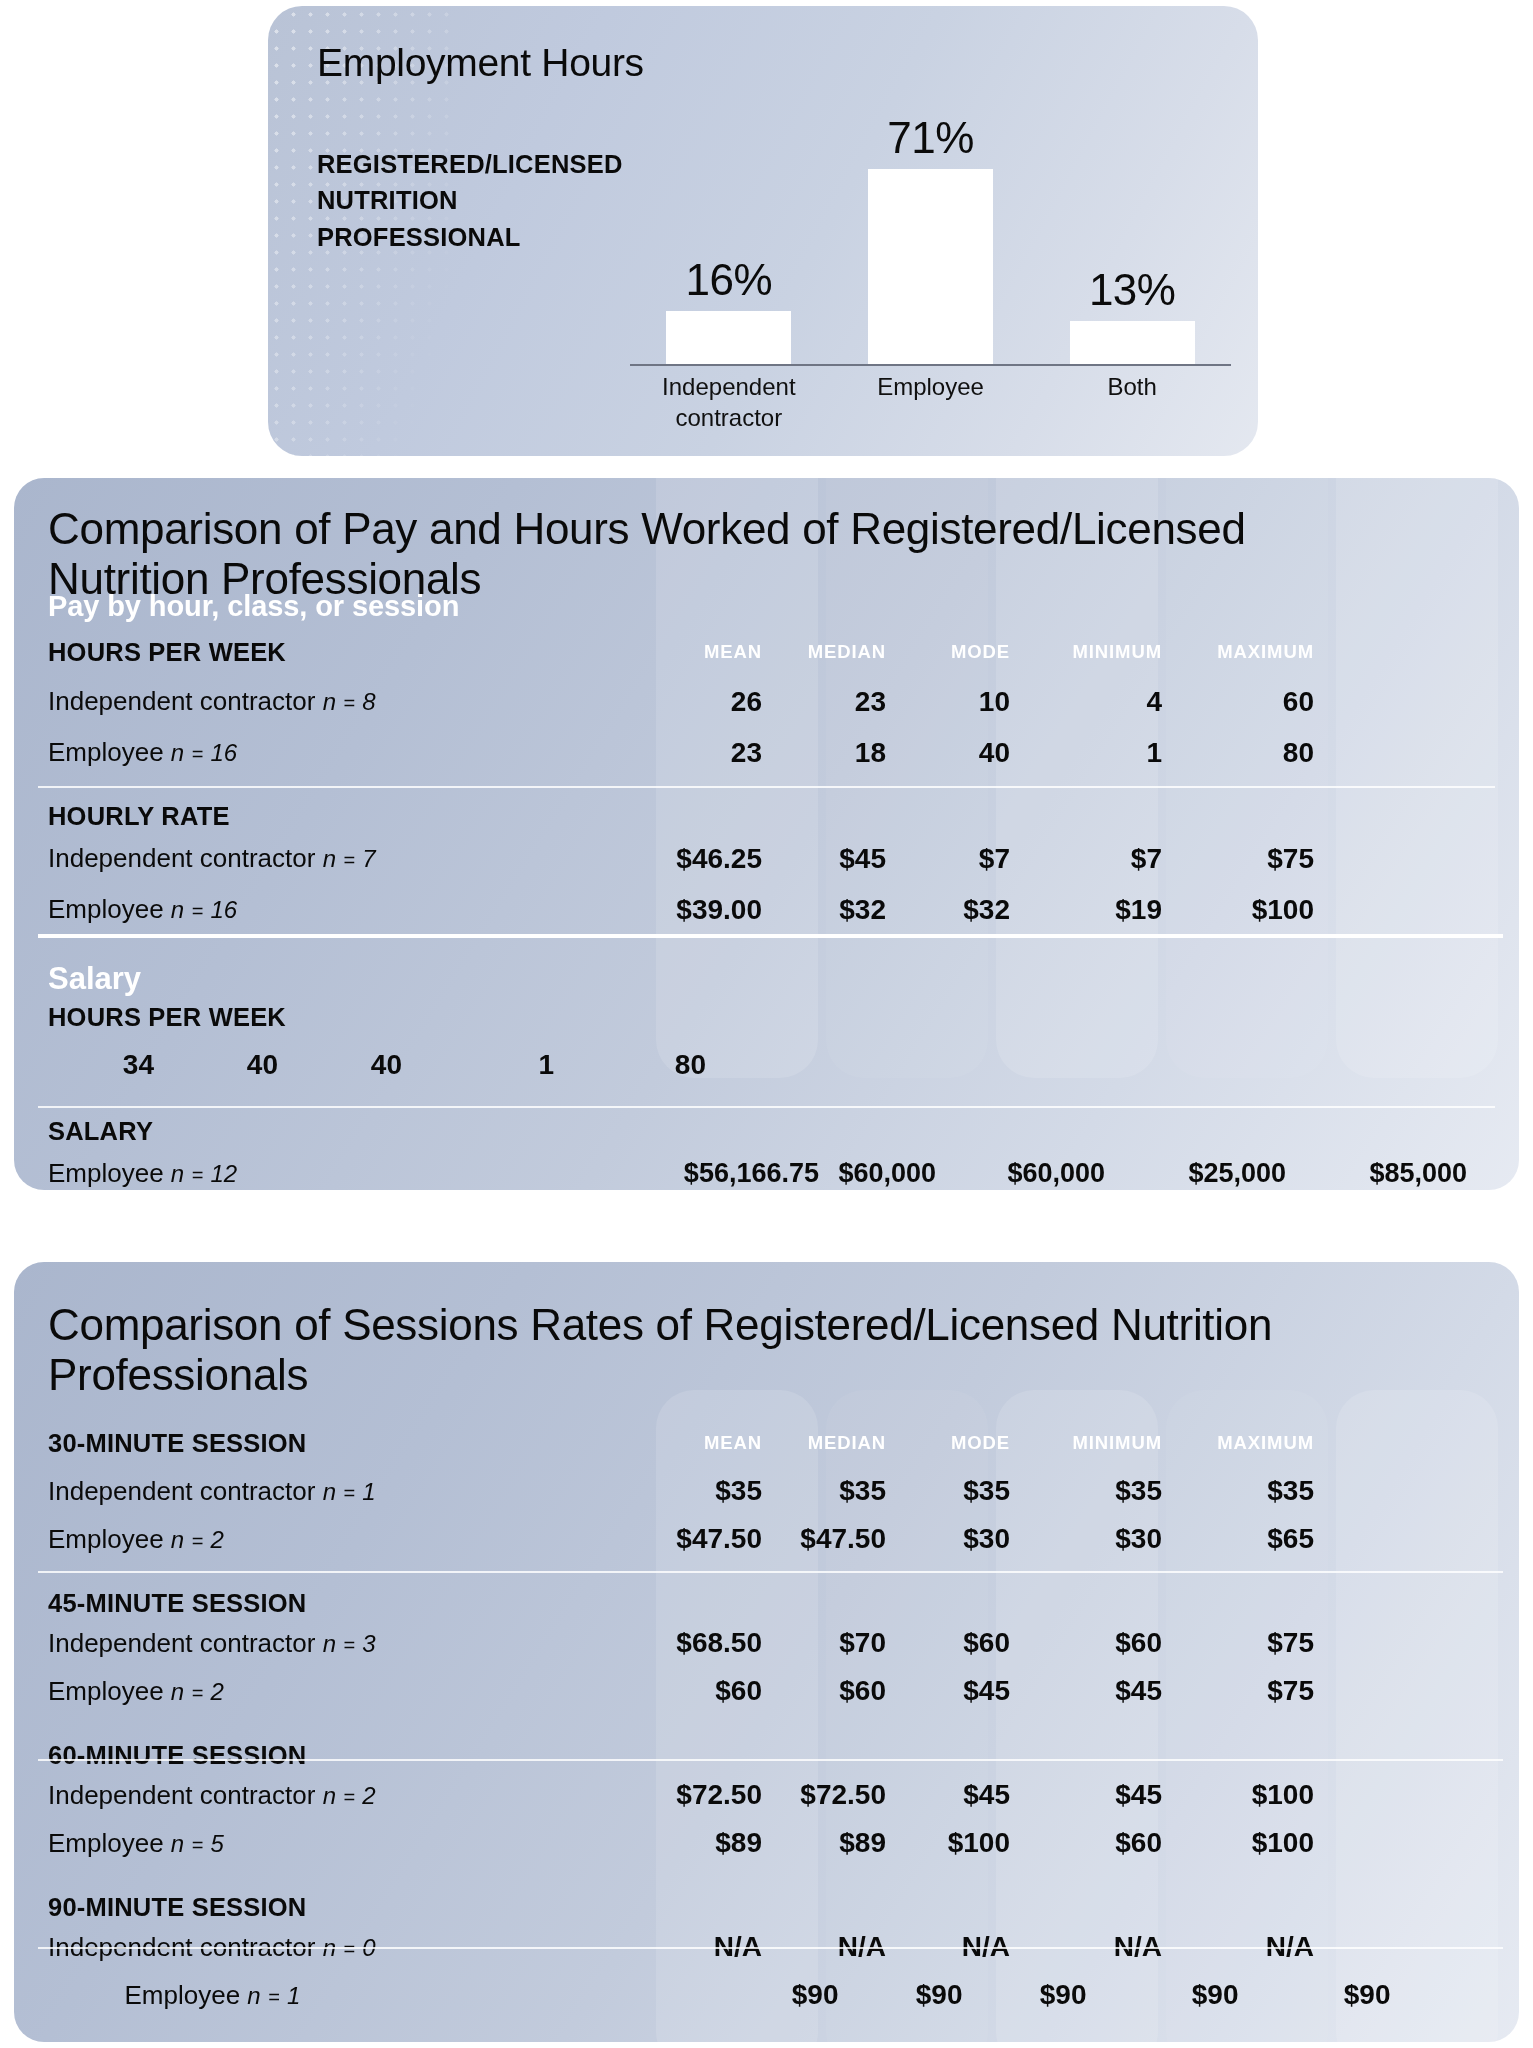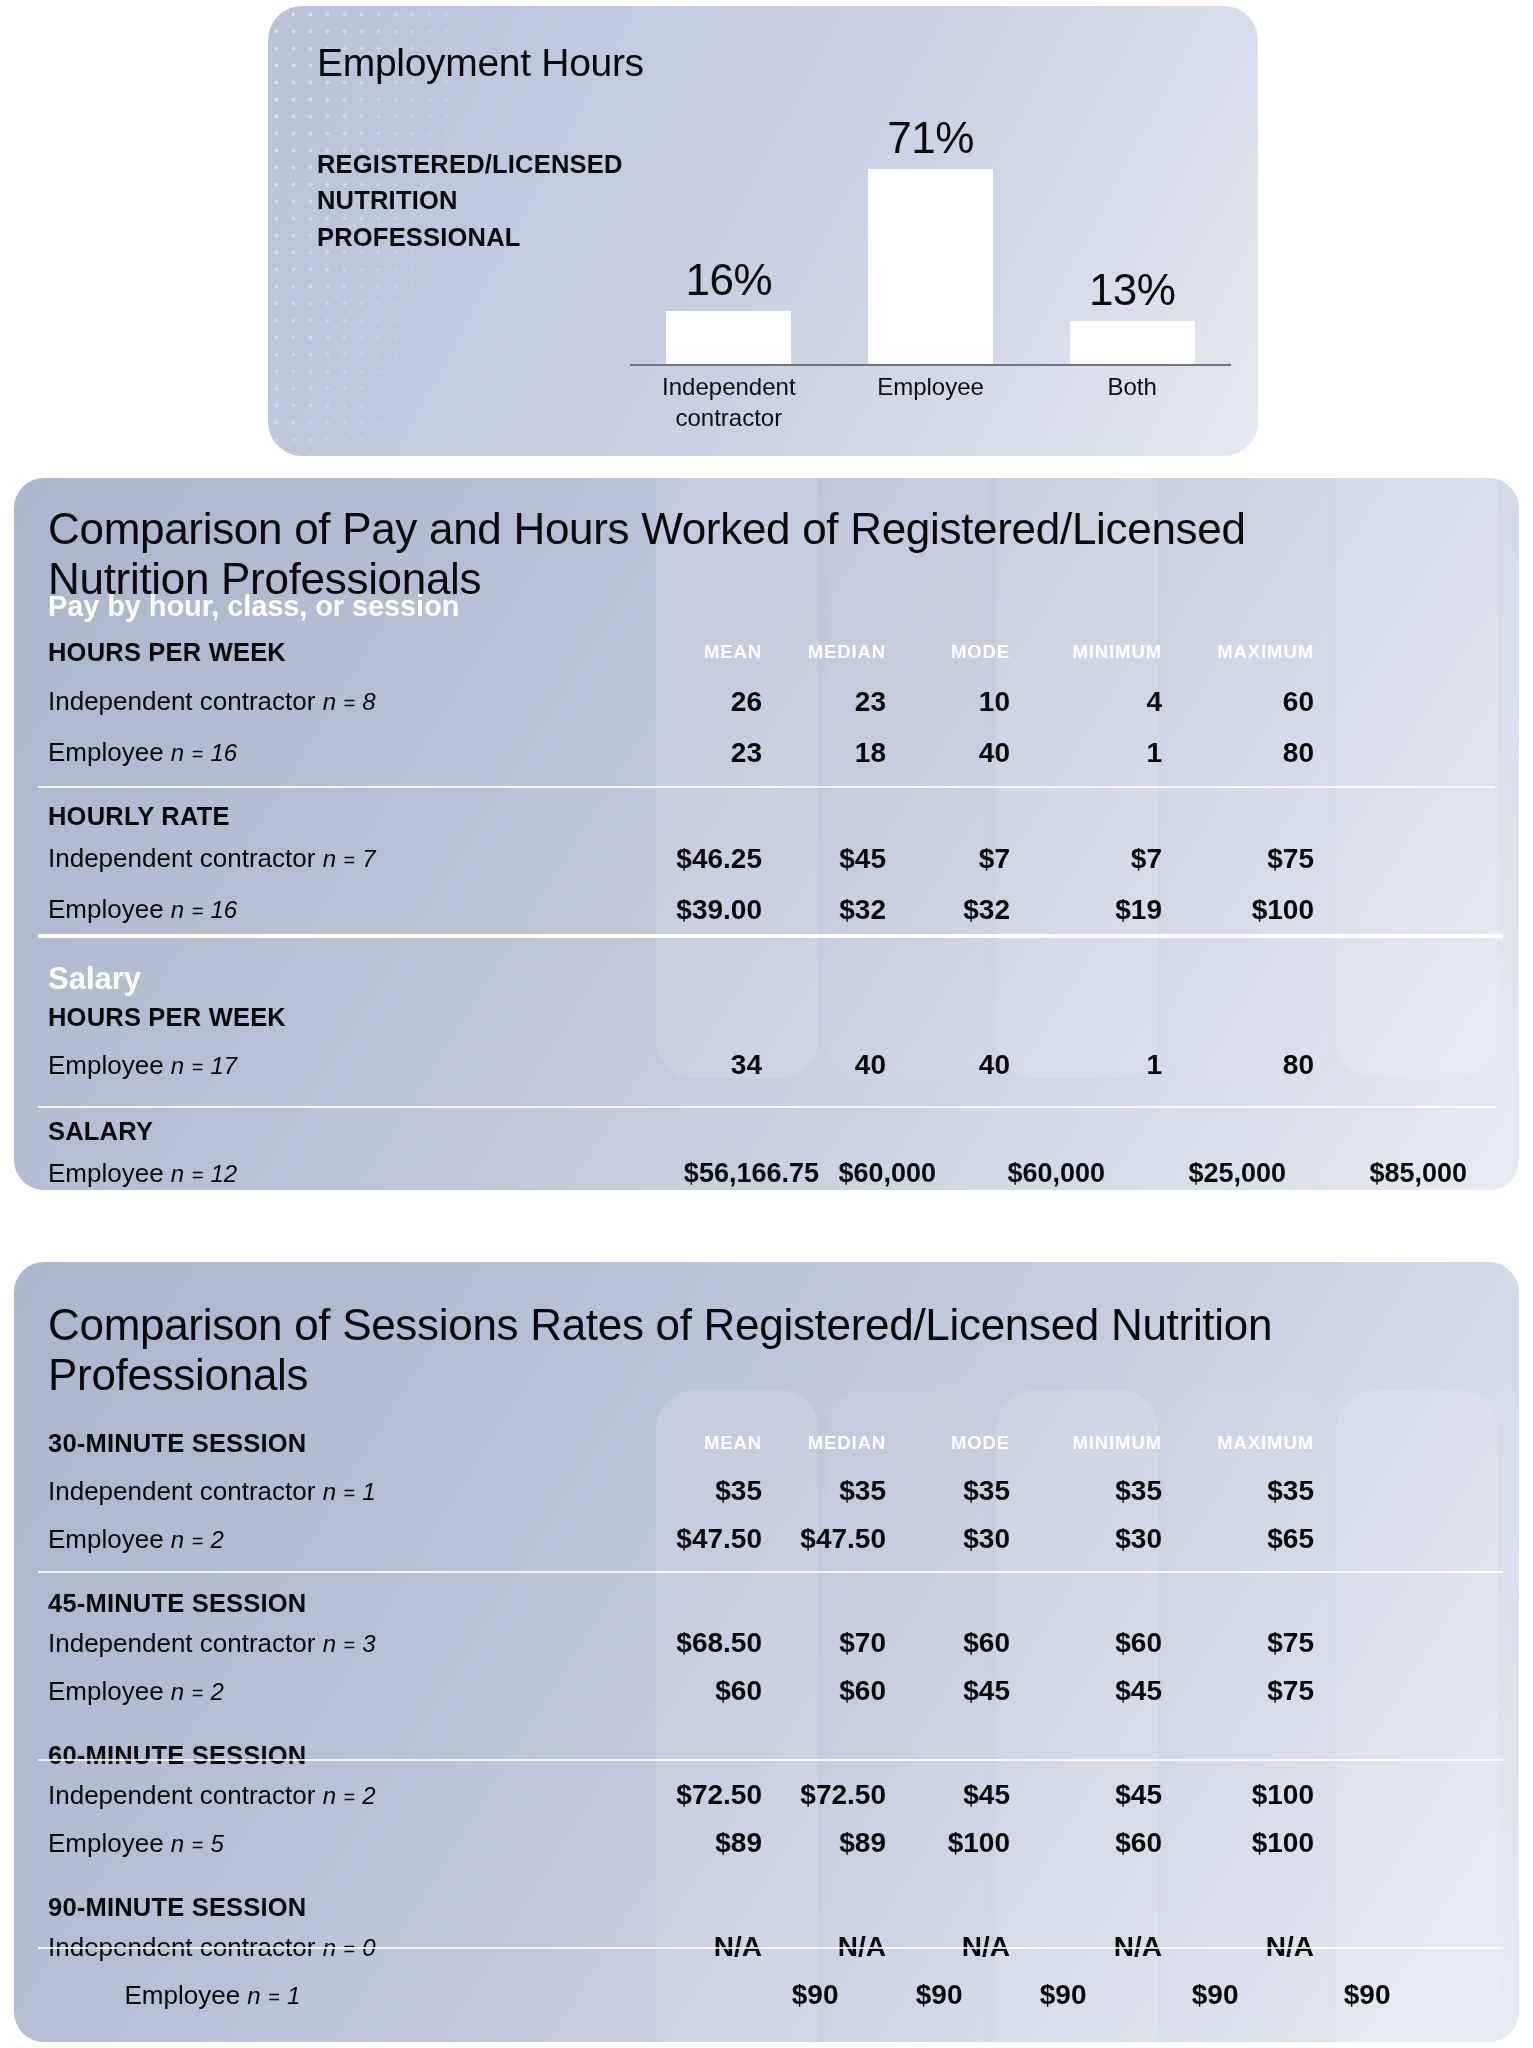--- a/index.html
+++ b/index.html
@@ -306,21 +306,20 @@
         <div class="cell wide">$100</div>
       </div>
 
       <div class="row" style="height:60px; padding-top:28px;">
         <div class="rlabel" style="color:#ffffff; font-weight:bold; font-size:31px;">Salary</div>
       </div>
       <div class="row" style="height:44px;">
         <div class="rlabel sechead">HOURS PER WEEK</div>
       </div>
       <div class="row" style="height:52px;">
-        <div class="rlabel"><span>Employee</span> <span class="n">n</span> <span class="eq">=</span> <span class="n">17</span></div>
         <div class="cell">34</div>
         <div class="cell">40</div>
         <div class="cell">40</div>
         <div class="cell wide">1</div>
         <div class="cell wide">80</div>
       </div>
 
       <div class="row" style="height:56px; padding-top:24px;">
         <div class="rlabel sechead">SALARY</div>
       </div>

